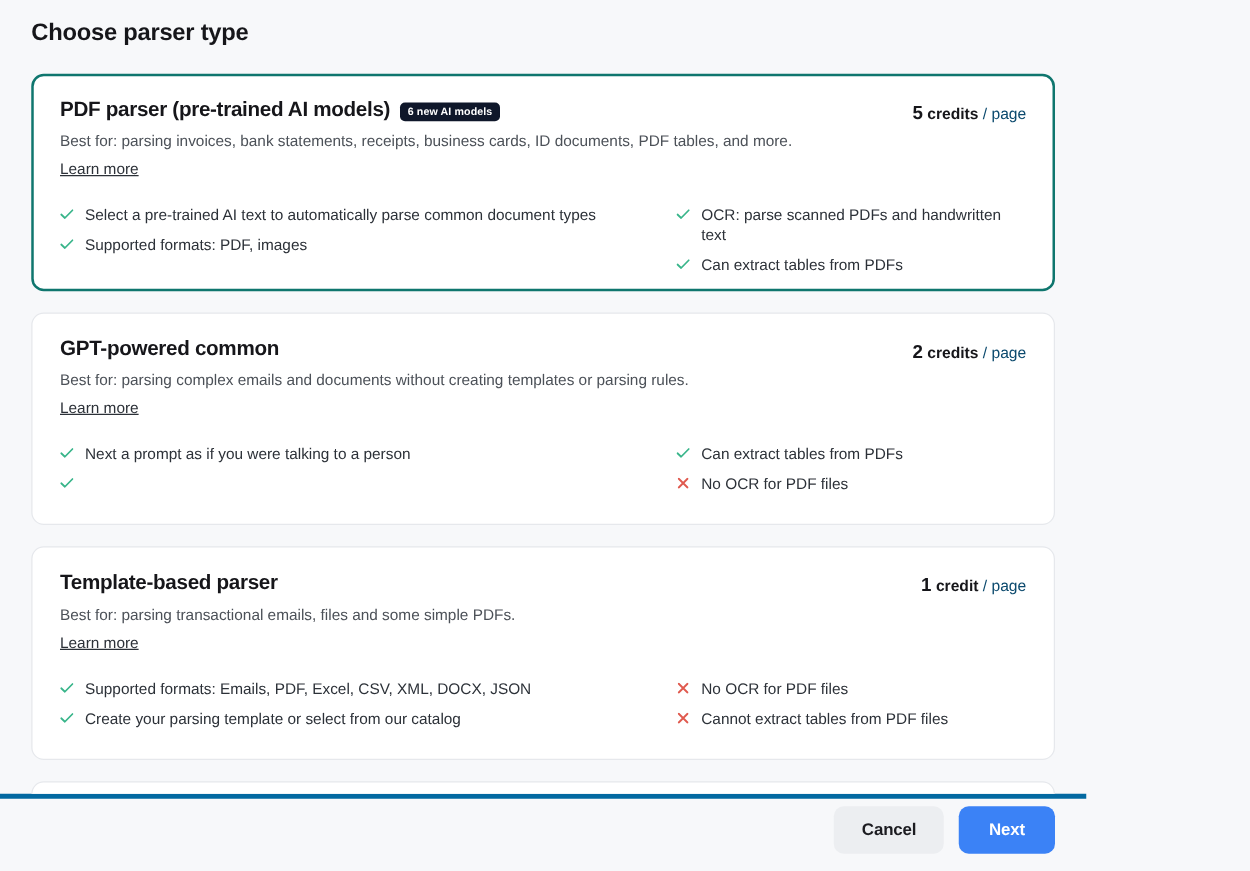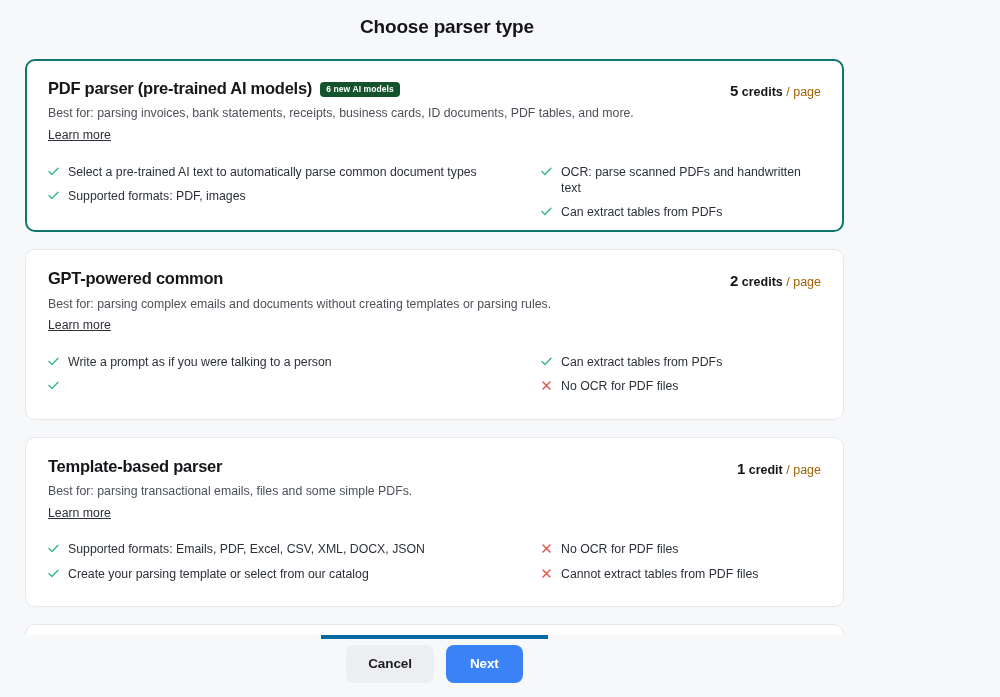--- a/index.html
+++ b/index.html
@@ -17,21 +17,20 @@
     -webkit-font-smoothing: antialiased;
   }
 
   .page {
     width: 869px;
     height: 697px;
     position: relative;
     display: flex;
     flex-direction: column;
     background: #f7f8fa;
-    align-items: center;
   }
 
   
   .page-title {
     font-size: 19px;
     font-weight: bold;
     letter-spacing: -0.2px;
     color: #16161a;
     padding: 16px 0 0 25px;
     line-height: 1.2;
@@ -78,21 +77,21 @@
   .card-title {
     font-size: 16.5px;
     font-weight: bold;
     letter-spacing: -0.25px;
     color: #16161a;
     line-height: 1.25;
   }
 
   .badge {
     display: inline-block;
-    background: #14532d;
+    background: #0f172a;
     color: #ffffff;
     font-size: 8.5px;
     font-weight: bold;
     letter-spacing: 0.1px;
     line-height: 1;
     padding: 3.5px 6px 3px 6px;
     border-radius: 4px;
     white-space: nowrap;
     position: relative;
     top: 1px;
@@ -125,21 +124,21 @@
   .price .amount {
     font-size: 15px;
     font-weight: bold;
     color: #16161a;
   }
   .price .unit {
     font-size: 12.5px;
     font-weight: bold;
     color: #16161a;
   }
-  .price .per { color: #a16207; font-weight: normal; }
+  .price .per { color: #0c4a6e; font-weight: normal; }
 
   
   .features {
     display: grid;
     grid-template-columns: 455px 1fr;
     column-gap: 38px;
     row-gap: 0;
     margin-top: 16px;
   }
 
@@ -265,21 +264,21 @@
           <div class="price"><span class="amount">2</span> <span class="unit">credits</span> <span class="per">/ page</span></div>
         </div>
         <div class="features">
           <div class="feat-col">
             <div class="feat">
               <span class="mark">
                 <svg width="11" height="9" viewBox="0 0 11 9" fill="none" xmlns="http://www.w3.org/2000/svg">
                   <path d="M1 4.6L3.9 7.4L10 1.2" stroke="#38b58a" stroke-width="1.4" stroke-linecap="round" stroke-linejoin="round"></path>
                 </svg>
               </span>
-              <span>Write a prompt as if you were talking to a person</span>
+              <span>Next a prompt as if you were talking to a person</span>
             </div>
             <div class="feat">
               <span class="mark">
                 <svg width="11" height="9" viewBox="0 0 11 9" fill="none" xmlns="http://www.w3.org/2000/svg">
                   <path d="M1 4.6L3.9 7.4L10 1.2" stroke="#38b58a" stroke-width="1.4" stroke-linecap="round" stroke-linejoin="round"></path>
                 </svg>
               </span>
             </div>
           </div>
           <div class="feat-col">

